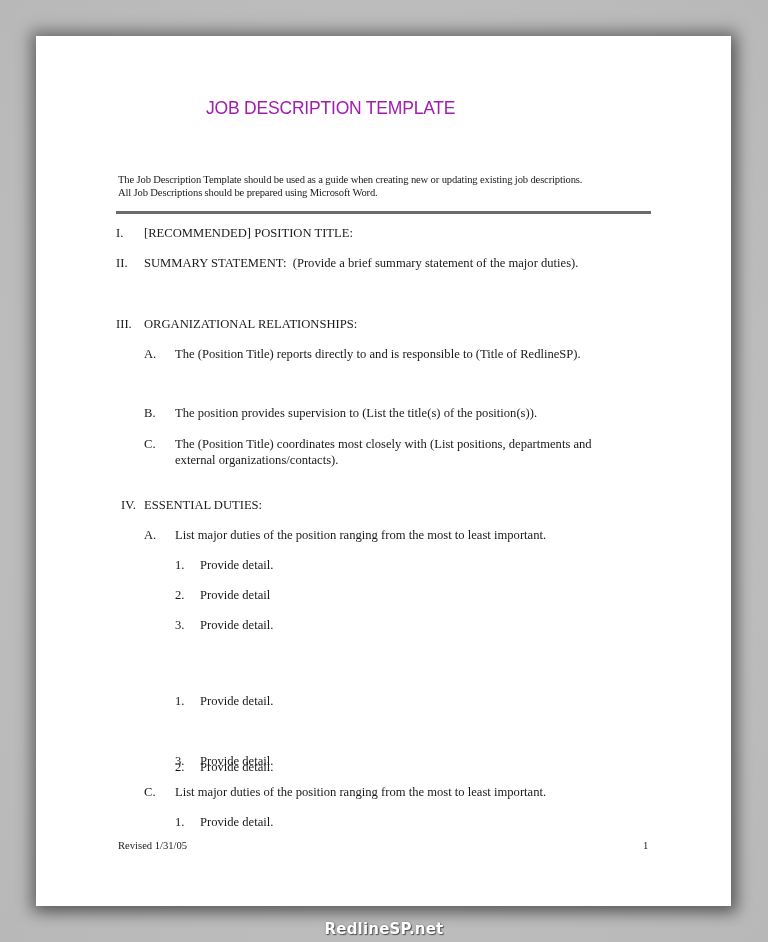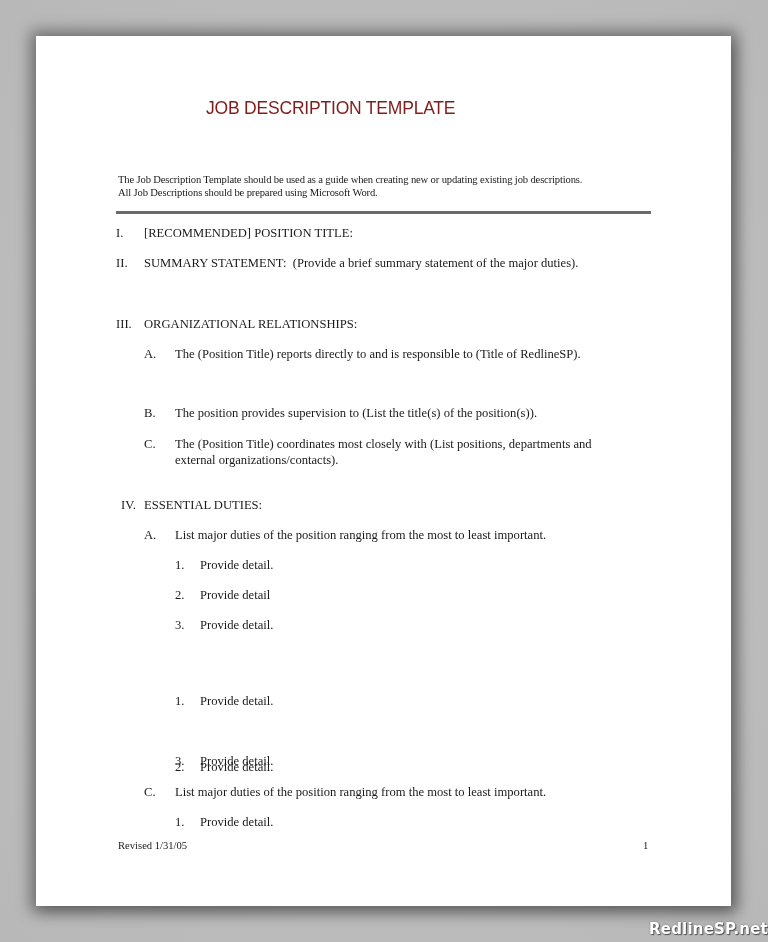--- a/index.html
+++ b/index.html
@@ -19,21 +19,21 @@
       width: 695px; height: 870px;
       background: #ffffff;
       box-shadow: 0 0 14px 6px rgba(0,0,0,0.35), 4px 6px 14px rgba(0,0,0,0.25);
     }
     .abs { position: absolute; white-space: nowrap; }
     .title {
       left: 170px; top: 62px;
       font-family: "Liberation Sans", sans-serif;
       font-size: 17.5px;
       letter-spacing: -0.2px;
-      color: #7f1d1d;
+      color: #a21caf;
     }
     .intro {
       left: 82px; top: 137px;
       font-size: 10.6px;
       line-height: 13px;
       color: #1a1a1a;
       letter-spacing: -0.15px;
     }
     .rule {
       position: absolute;
@@ -41,21 +41,21 @@
       width: 535px; height: 3px;
       background: #6b6b6b;
     }
     .line { font-size: 12.6px; color: #1a1a1a; }
     .it { }
     .num { display: inline-block; }
     .footer { font-size: 10.6px; color: #1a1a1a; }
     .watermark {
       position: absolute;
       left: 0; width: 768px; top: 920px;
-      text-align: right;
+      text-align: center;
       font-family: "DejaVu Sans", sans-serif;
       font-weight: bold;
       font-size: 15px;
       color: #ffffff;
       text-shadow: 1px 1px 1px rgba(0,0,0,0.55), 0 0 2px rgba(0,0,0,0.35);
       letter-spacing: 0.2px;
     }
   </style>
 </head>
 <body>

